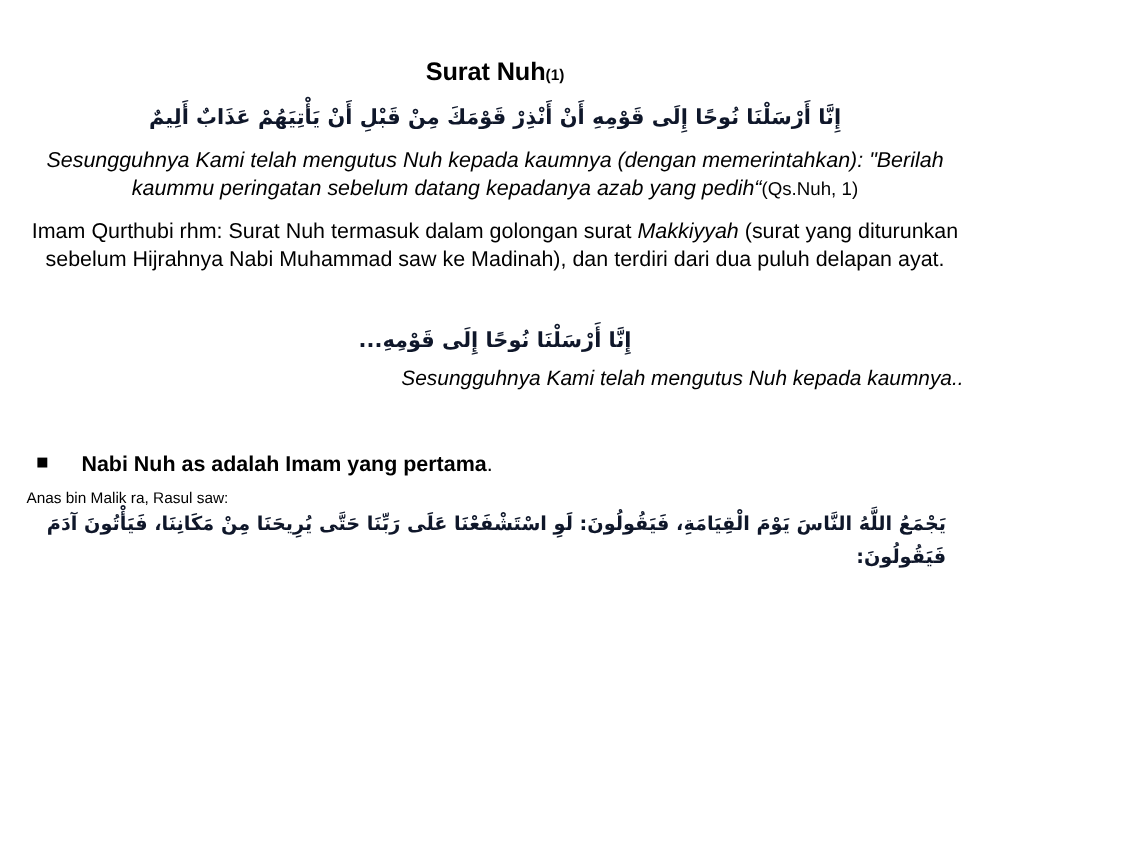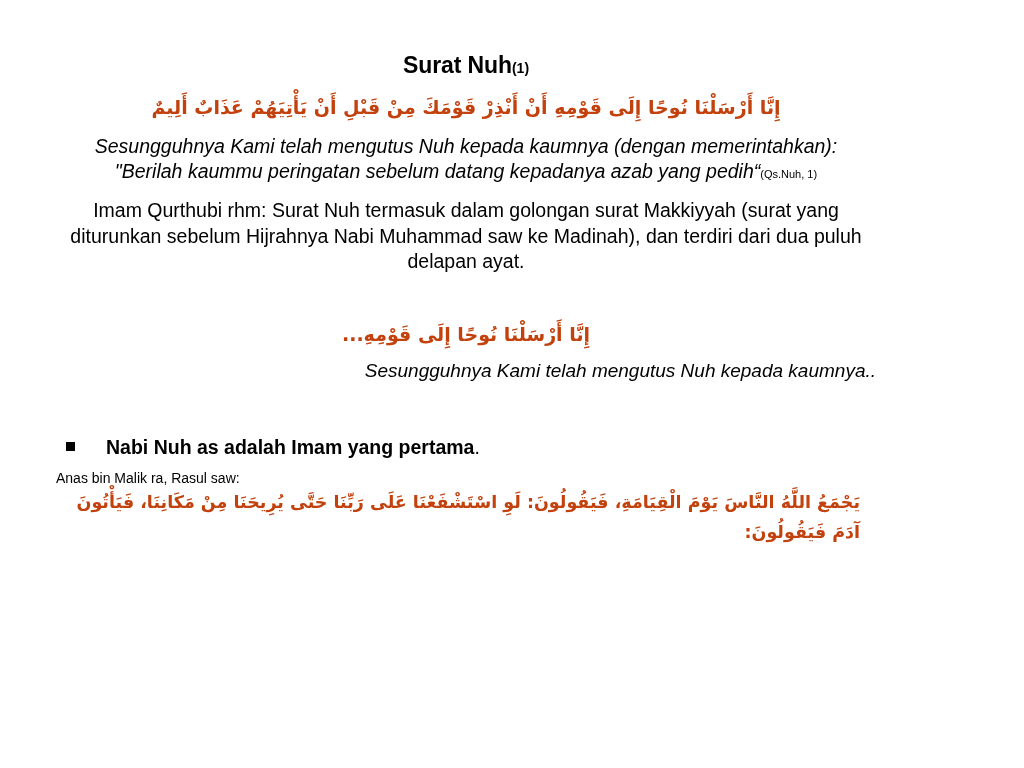--- a/index.html
+++ b/index.html
@@ -13,21 +13,21 @@
     font-family: "Liberation Sans", sans-serif;
     color: #000000;
     overflow: hidden;
   }
 
   .slide {
     position: relative;
     width: 932px;
     height: 768px;
     box-sizing: border-box;
-    padding: 40px 56px 0 56px;
+    padding: 40px 56px 0 24px;
   }
 
   
   .title-block {
     text-align: center;
     margin-top: 12px;
   }
   .title-main {
     font-size: 23px;
     font-weight: bold;
@@ -39,21 +39,21 @@
     vertical-align: baseline;
   }
 
   
   .arabic {
     direction: rtl;
     unicode-bidi: bidi-override;
     text-align: center;
     font-family: "DejaVu Sans", "Liberation Sans", sans-serif;
     font-weight: bold;
-    color: #c2410c;
+    color: #0f172a;
   }
   .arabic-verse-main {
     font-size: 19px;
     line-height: 1.5;
     margin-top: 14px;
     letter-spacing: 0px;
   }
   .arabic-verse-short {
     font-size: 19px;
     line-height: 1.5;
@@ -69,31 +69,32 @@
   .translation {
     text-align: center;
     font-style: italic;
     font-size: 19.5px;
     line-height: 1.3;
     margin-top: 12px;
     padding: 0 10px;
   }
   .ref {
     font-style: normal;
-    font-size: 11px;
+    font-size: 17px;
     text-align: right;
   }
   .body-para {
     text-align: center;
     font-size: 19.5px;
     line-height: 1.3;
     margin-top: 14px;
     padding: 0 2px;
   }
   .body-para .ital {
+    font-style: italic;
   }
 
   .translation-short {
     text-align: right;
     font-style: italic;
     font-size: 19px;
     line-height: 1.3;
     margin-top: 10px;
   }
 

